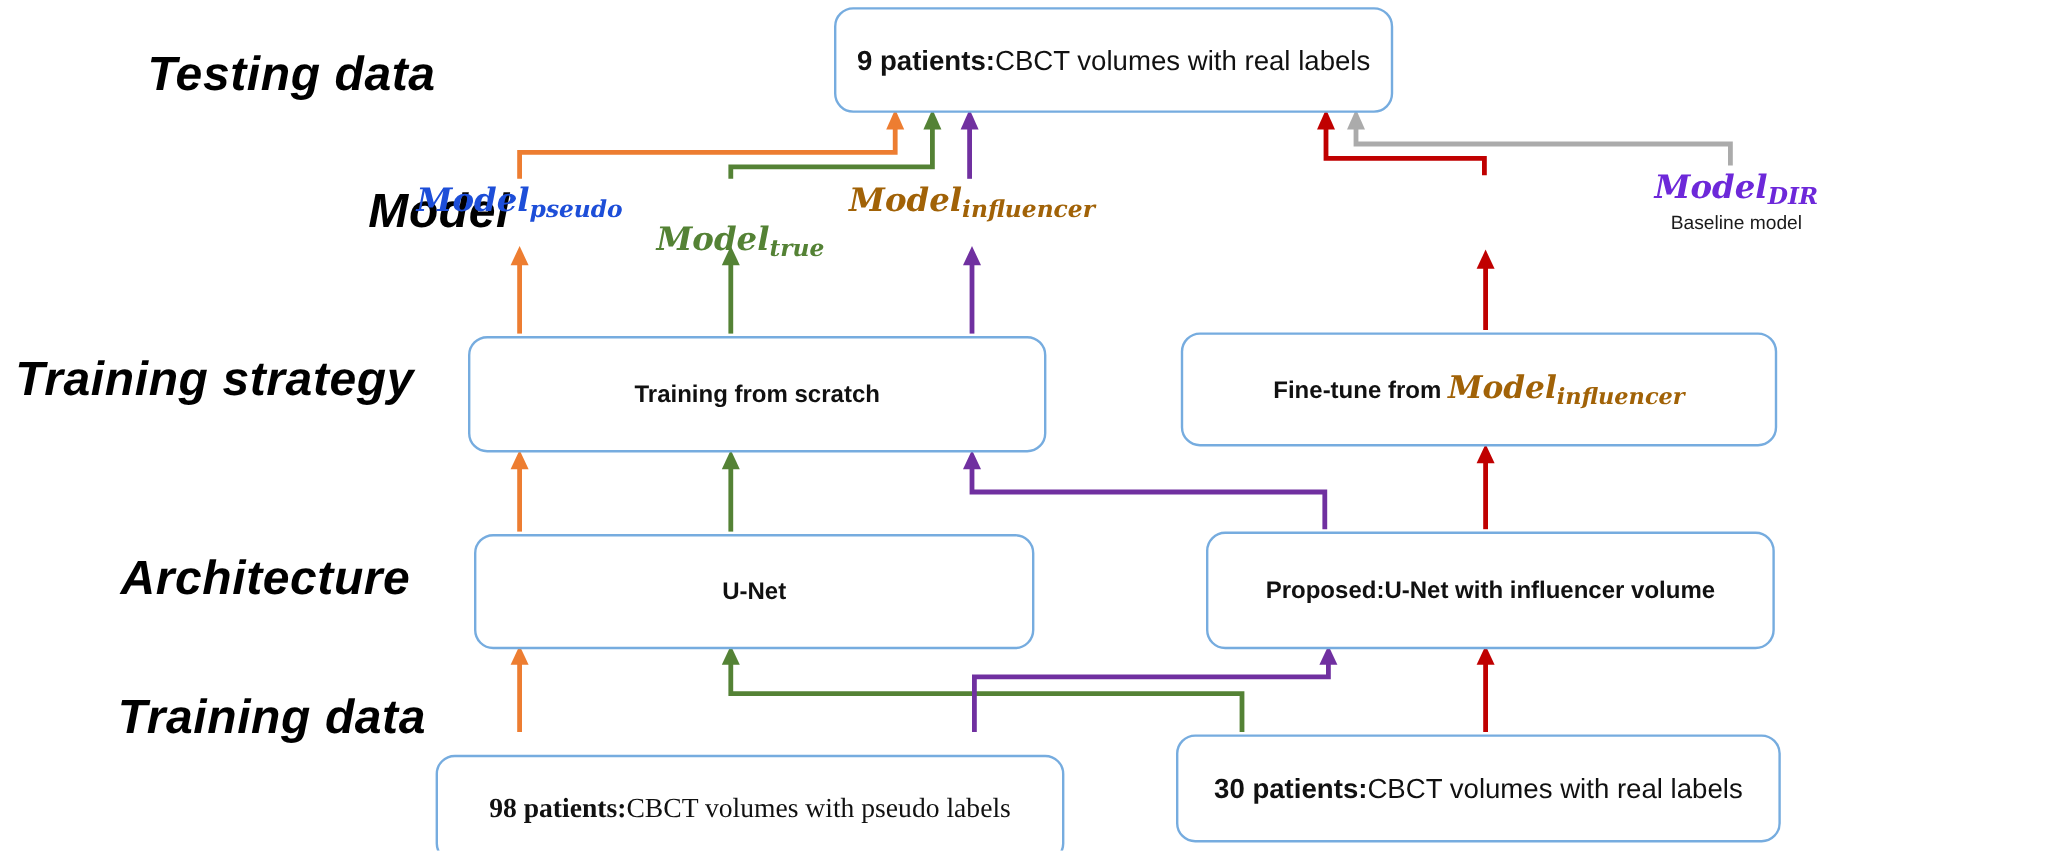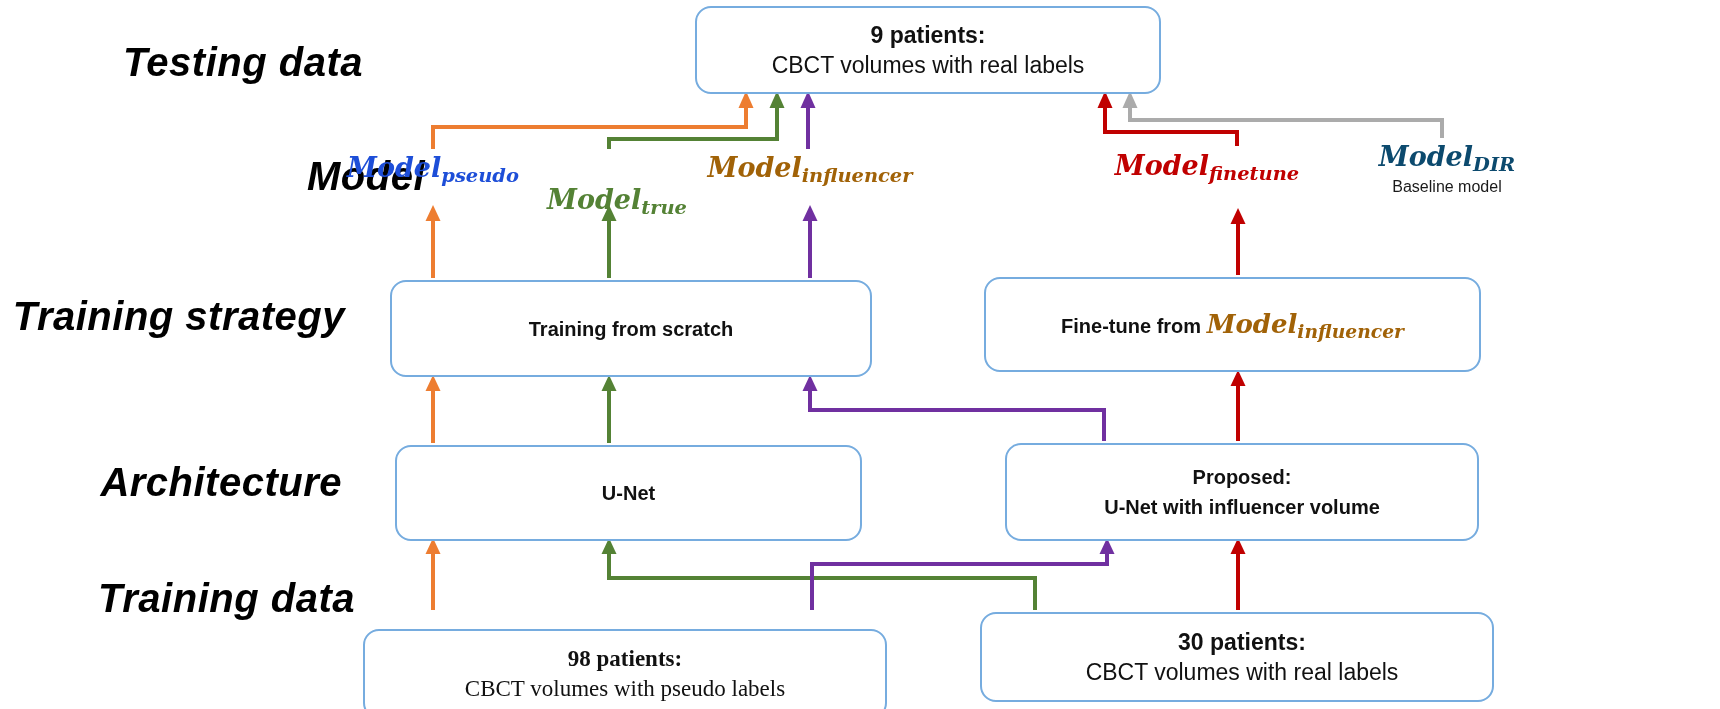--- a/index.html
+++ b/index.html
@@ -7,21 +7,21 @@
     position:relative;width:1720px;height:709px;background:#ffffff;
     font-family:"Liberation Sans",sans-serif;color:#111111;overflow:hidden;
   }
   
   #wires{position:absolute;left:0;top:0;width:1720px;height:709px;}
   #wires polyline{fill:none;stroke-width:4;stroke-linejoin:miter;stroke-linecap:butt;}
   #wires polygon{stroke:none;}
   
   .box{
     position:absolute;border:2.5px solid #76ACDF;border-radius:16px;background:#ffffff;
-    display:flex;flex-direction:column;align-items:center;justify-content:center;
+    display:flex;flex-direction:row;align-items:center;justify-content:center;
     text-align:center;line-height:30px;font-size:23px;
   }
   .box .b1{font-weight:bold;}
   .box .b2{font-weight:normal;}
   .box .big{font-size:20px;font-weight:bold;}
   
   .rowlabel{
     position:absolute;width:340px;text-align:right;
     font-weight:bold;font-style:italic;font-size:40px;letter-spacing:0.5px;
     color:#000000;white-space:nowrap;
@@ -33,21 +33,21 @@
   }
   .mlabel sub,.mword sub{
     font-size:0.72em;font-style:italic;font-weight:bold;
     vertical-align:baseline;position:relative;top:0.28em;
   }
   .mword{font-family:"DejaVu Serif",serif;font-weight:bold;font-style:italic;font-size:26px;}
   .c-orange{color:#1d4ed8;}
   .c-green{color:#548235;}
   .c-purple{color:#a16207;}
   .c-red{color:#C00000;}
-  .c-gray{color:#0c4a6e;}
+  .c-gray{color:#6d28d9;}
   .caption{
     position:absolute;width:260px;text-align:center;font-size:16px;color:#1a1a1a;white-space:nowrap;
   }
 </style>
 </head>
 <body>
 
 <div id="canvas">
 
   <svg id="wires" viewBox="0 0 1720 709">
@@ -115,23 +115,20 @@
 
   <div class="mlabel c-orange" style="left:303px;top:152px;">
     <span>Model</span><sub>pseudo</sub>
   </div>
   <div class="mlabel c-green" style="left:487px;top:152px;margin-top:32px;">
     <span>Model</span><sub>true</sub>
   </div>
   <div class="mlabel c-purple" style="left:680px;top:152px;">
     <span>Model</span><sub>influencer</sub>
   </div>
-  <div class="mlabel c-red" style="left:1077px;top:150px;">
-    <span>Model</span><sub>finetune</sub>
-  </div>
   <div class="mlabel c-gray" style="left:1317px;top:141px;">
     <span>Model</span><sub>DIR</sub>
   </div>
   <div class="caption" style="left:1317px;top:178px;">Baseline model</div>
 
   <div class="box" style="left:390px;top:280px;width:478px;height:93px;">
     <div class="big">Training from scratch</div>
   </div>
   <div class="box" style="left:984px;top:277px;width:493px;height:91px;">
     <div>
@@ -144,18 +141,18 @@
   </div>
   <div class="box" style="left:1005px;top:443px;width:470px;height:94px;">
     <div class="big">Proposed:</div>
     <div class="big">U-Net with influencer volume</div>
   </div>
 
   <div class="box" style="left:363px;top:629px;width:520px;height:86px;font-family:Liberation Serif, serif;">
     <div class="b1">98 patients:</div>
     <div class="b2">CBCT volumes with pseudo labels</div>
   </div>
-  <div class="box" style="left:980px;top:612px;width:500px;height:86px;padding-left:10px;">
+  <div class="box" style="left:980px;top:612px;width:500px;height:86px;">
     <div class="b1">30 patients:</div>
     <div class="b2">CBCT volumes with real labels</div>
   </div>
 
 </div>
 
 </body></html>

